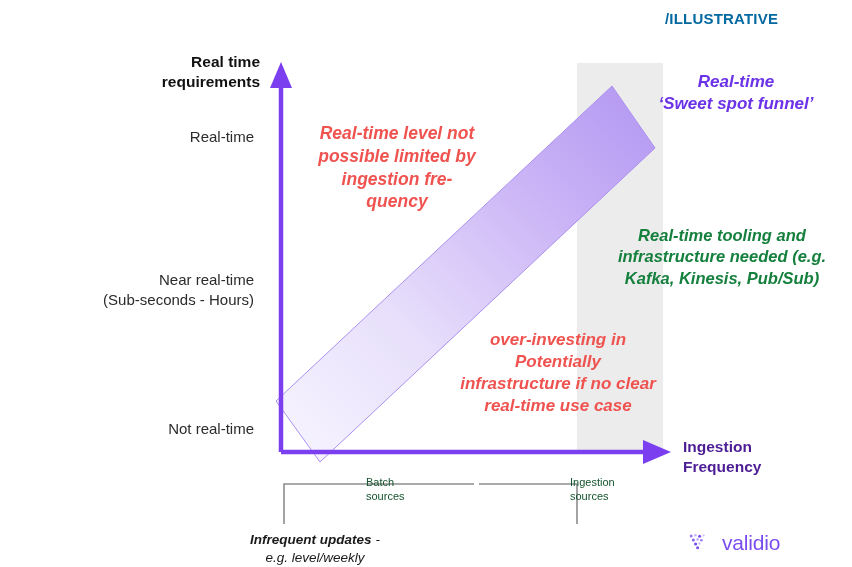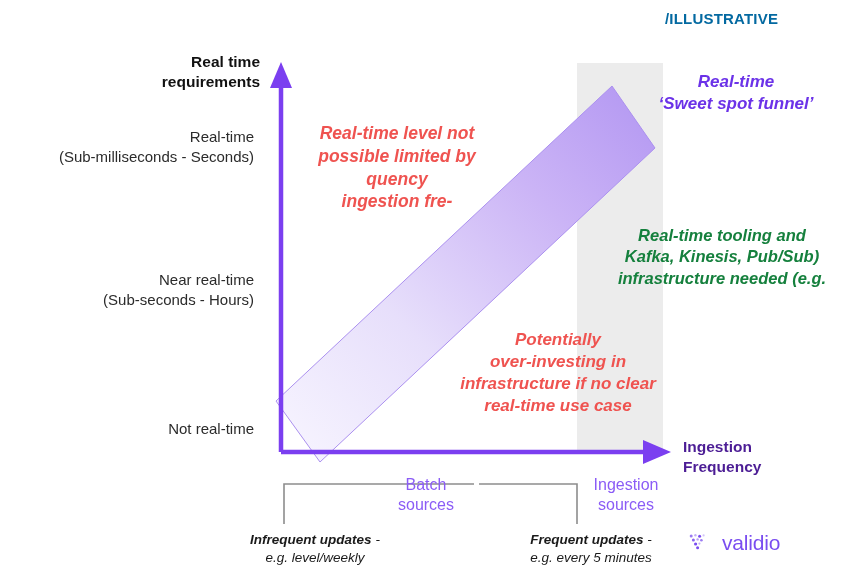--- a/index.html
+++ b/index.html
@@ -113,24 +113,24 @@
   .ann-over {
     left: 432px;
     top: 329px;
     width: 252px;
     font-size: 17px;
   }
 
   
   .bracket-caption {
     position: absolute;
-    font-size: 16px;
+    font-size: 11px;
     line-height: 1.28;
-    color: #8b5cf6;
-    text-align: center;
+    color: #14532d;
+    text-align: left;
   }
   .cap-batch {
     left: 366px;
     top: 475px;
     width: 120px;
   }
   .cap-streaming {
     left: 570px;
     top: 475px;
     width: 112px;
@@ -210,75 +210,68 @@
     <div>requirements</div>
   </div>
 
   <div class="x-axis-title">
     <div>Ingestion</div>
     <div>Frequency</div>
   </div>
 
   <div class="y-tick y-tick-1">
     <div>Real-time</div>
-    <div>(Sub-milliseconds - Seconds)</div>
   </div>
   <div class="y-tick y-tick-2">
     <div>Near real-time</div>
     <div>(Sub-seconds - Hours)</div>
   </div>
   <div class="y-tick y-tick-3">
     <div>Not real-time</div>
   </div>
 
   <div class="ann ann-red ann-limit">
     <div>Real-time level not</div>
     <div>possible limited by</div>
+    <div>ingestion fre-</div>
     <div>quency</div>
-    <div>ingestion fre-</div>
   </div>
 
   <div class="ann ann-purple ann-sweet">
     <div>Real-time</div>
     <div>‘Sweet spot funnel’</div>
   </div>
 
   <div class="ann ann-gray ann-tooling">
     <div>Real-time tooling and</div>
+    <div>infrastructure needed (e.g.</div>
     <div>Kafka, Kinesis, Pub/Sub)</div>
-    <div>infrastructure needed (e.g.</div>
   </div>
 
   <div class="ann ann-red ann-over">
+    <div>over-investing in</div>
     <div>Potentially</div>
-    <div>over-investing in</div>
     <div>infrastructure if no clear</div>
     <div>real-time use case</div>
   </div>
 
   <div class="bracket-caption cap-batch">
     <div>Batch</div>
     <div>sources</div>
   </div>
   <div class="bracket-caption cap-streaming">
     <div>Ingestion</div>
     <div>sources</div>
   </div>
 
   <div class="foot foot-left">
     <div>
       <b>Infrequent updates</b><span> -</span>
     </div>
     <div>e.g. level/weekly</div>
-  </div>
-  <div class="foot foot-right">
-    <div>
-      <b>Frequent updates</b><span> -</span>
-    </div>
-    <div>e.g. every 5 minutes</div>
   </div>
 
   <div class="logo">
     <svg width="24" height="24" viewBox="0 0 24 24">
       <circle cx="3.2" cy="5.0" r="1.5" fill="#9b7bf2"></circle>
       <circle cx="7.4" cy="4.2" r="1.2" fill="#c3b0f7"></circle>
       <circle cx="11.6" cy="5.2" r="1.5" fill="#7a4df0"></circle>
       <circle cx="15.6" cy="4.4" r="1.1" fill="#d2c4f9"></circle>
       <circle cx="5.4" cy="9.0" r="1.5" fill="#8a63f1"></circle>
       <circle cx="9.6" cy="8.4" r="1.2" fill="#b8a2f5"></circle>

